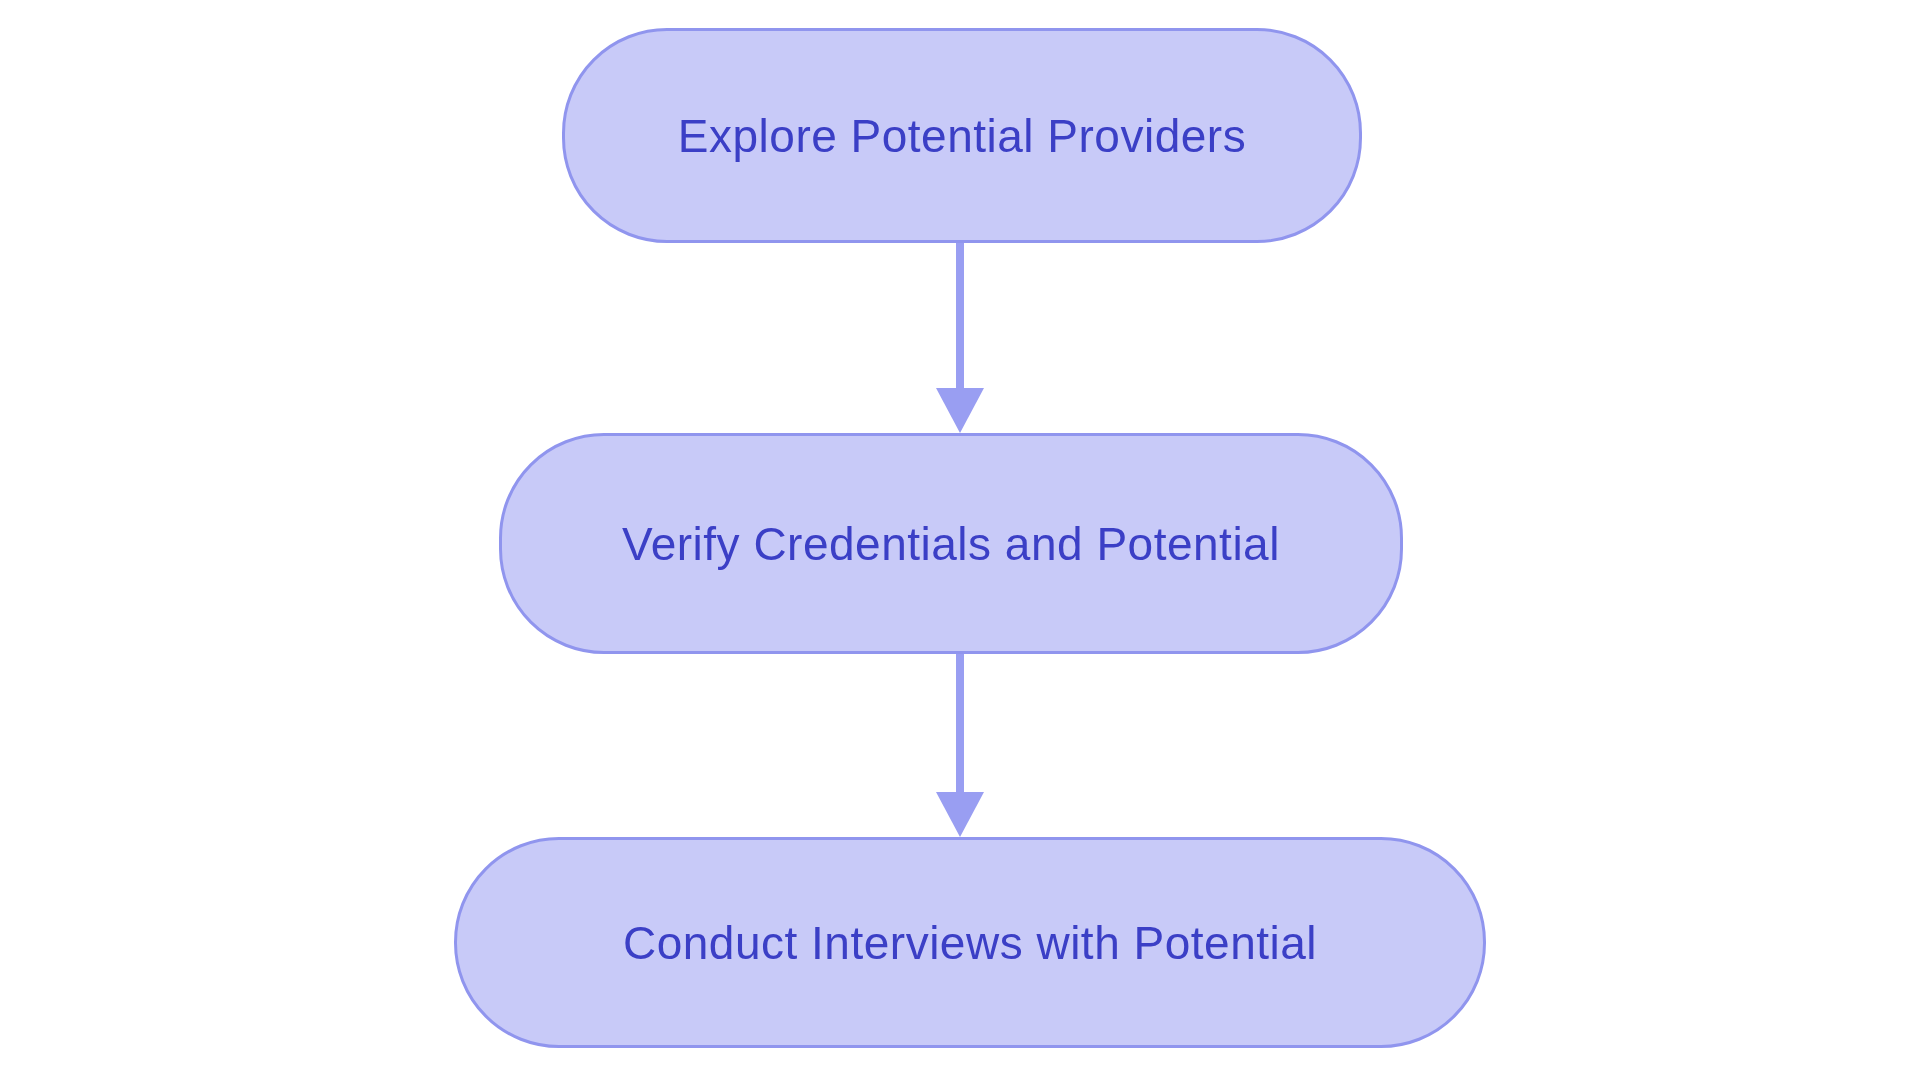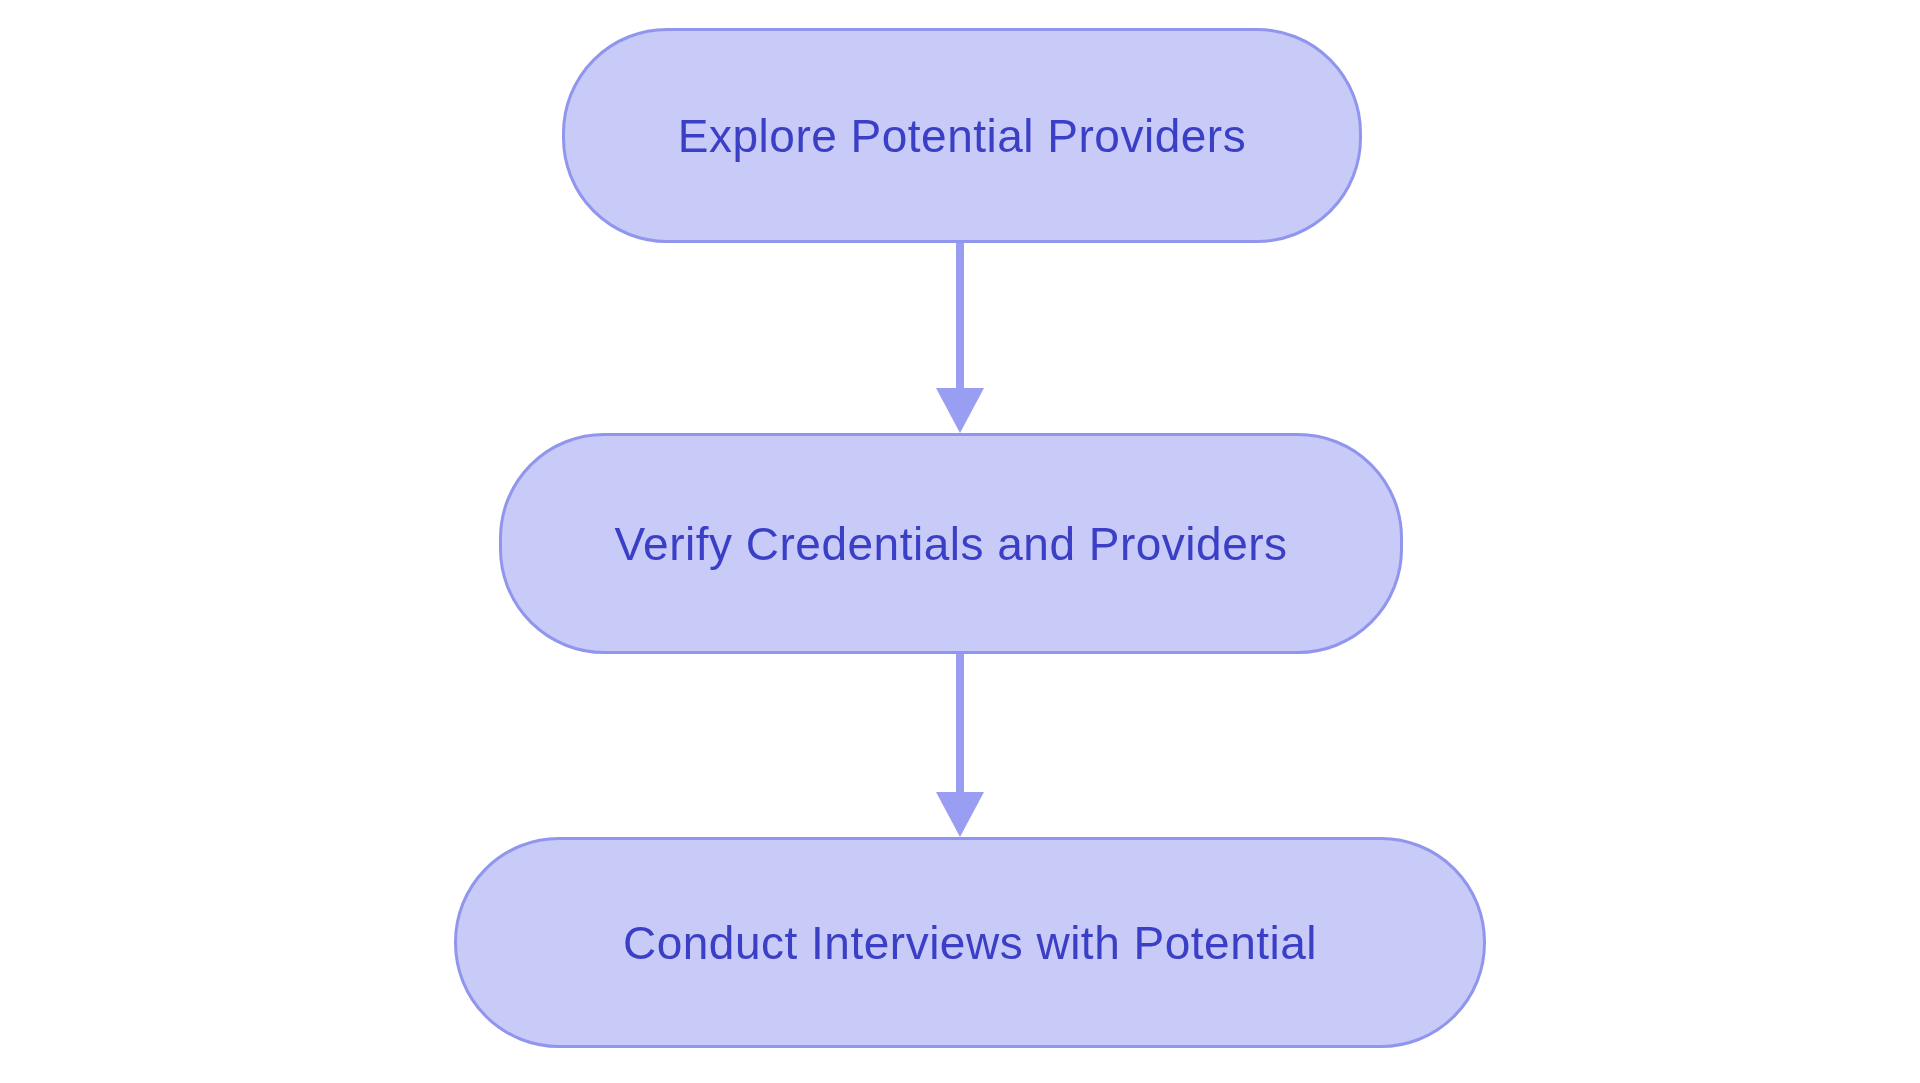--- a/index.html
+++ b/index.html
@@ -65,21 +65,21 @@
 <div class="canvas">
 
   <div class="flow-node" id="node-explore">
     <span>Explore Potential Providers</span>
   </div>
 
   <div class="arrow-shaft" id="arrow-1-shaft"></div>
   <div class="arrow-head" id="arrow-1-head"></div>
 
   <div class="flow-node" id="node-verify">
-    <span>Verify Credentials and Providers</span>
+    <span>Verify Credentials and Potential</span>
   </div>
 
   <div class="arrow-shaft" id="arrow-2-shaft"></div>
   <div class="arrow-head" id="arrow-2-head"></div>
 
   <div class="flow-node" id="node-interview">
     <span>Conduct Interviews with Potential</span>
   </div>
 
 </div>

